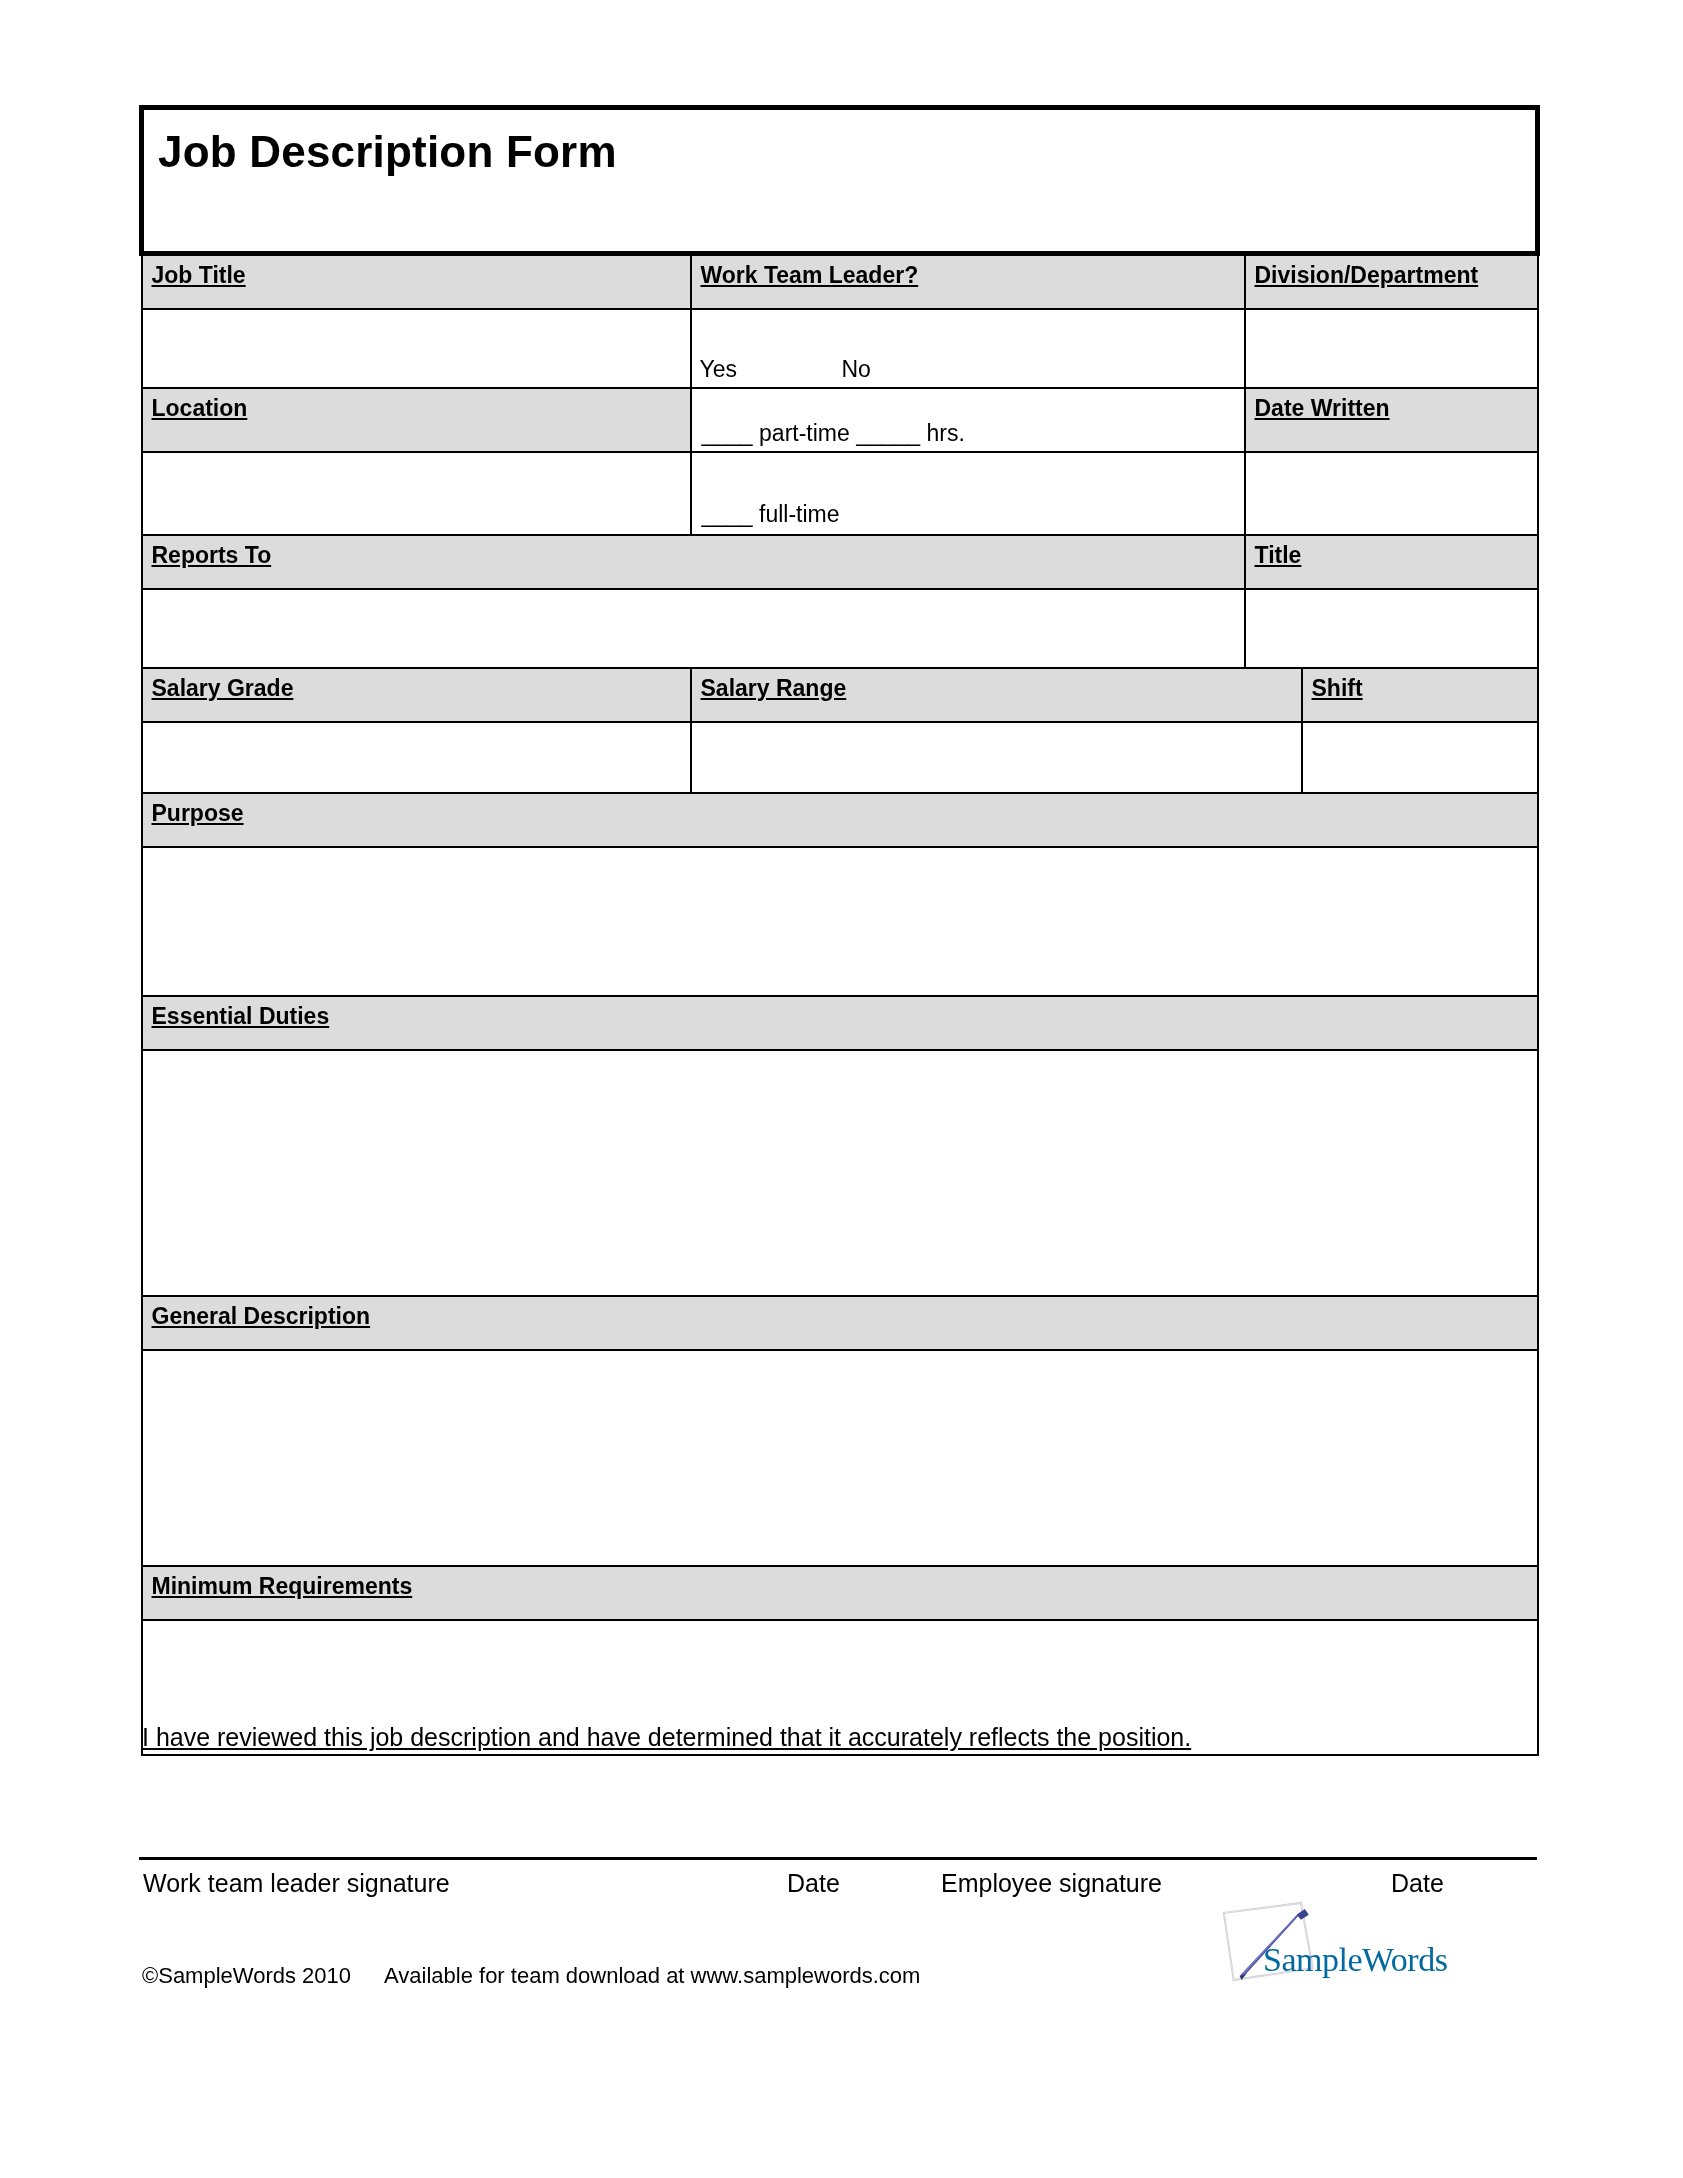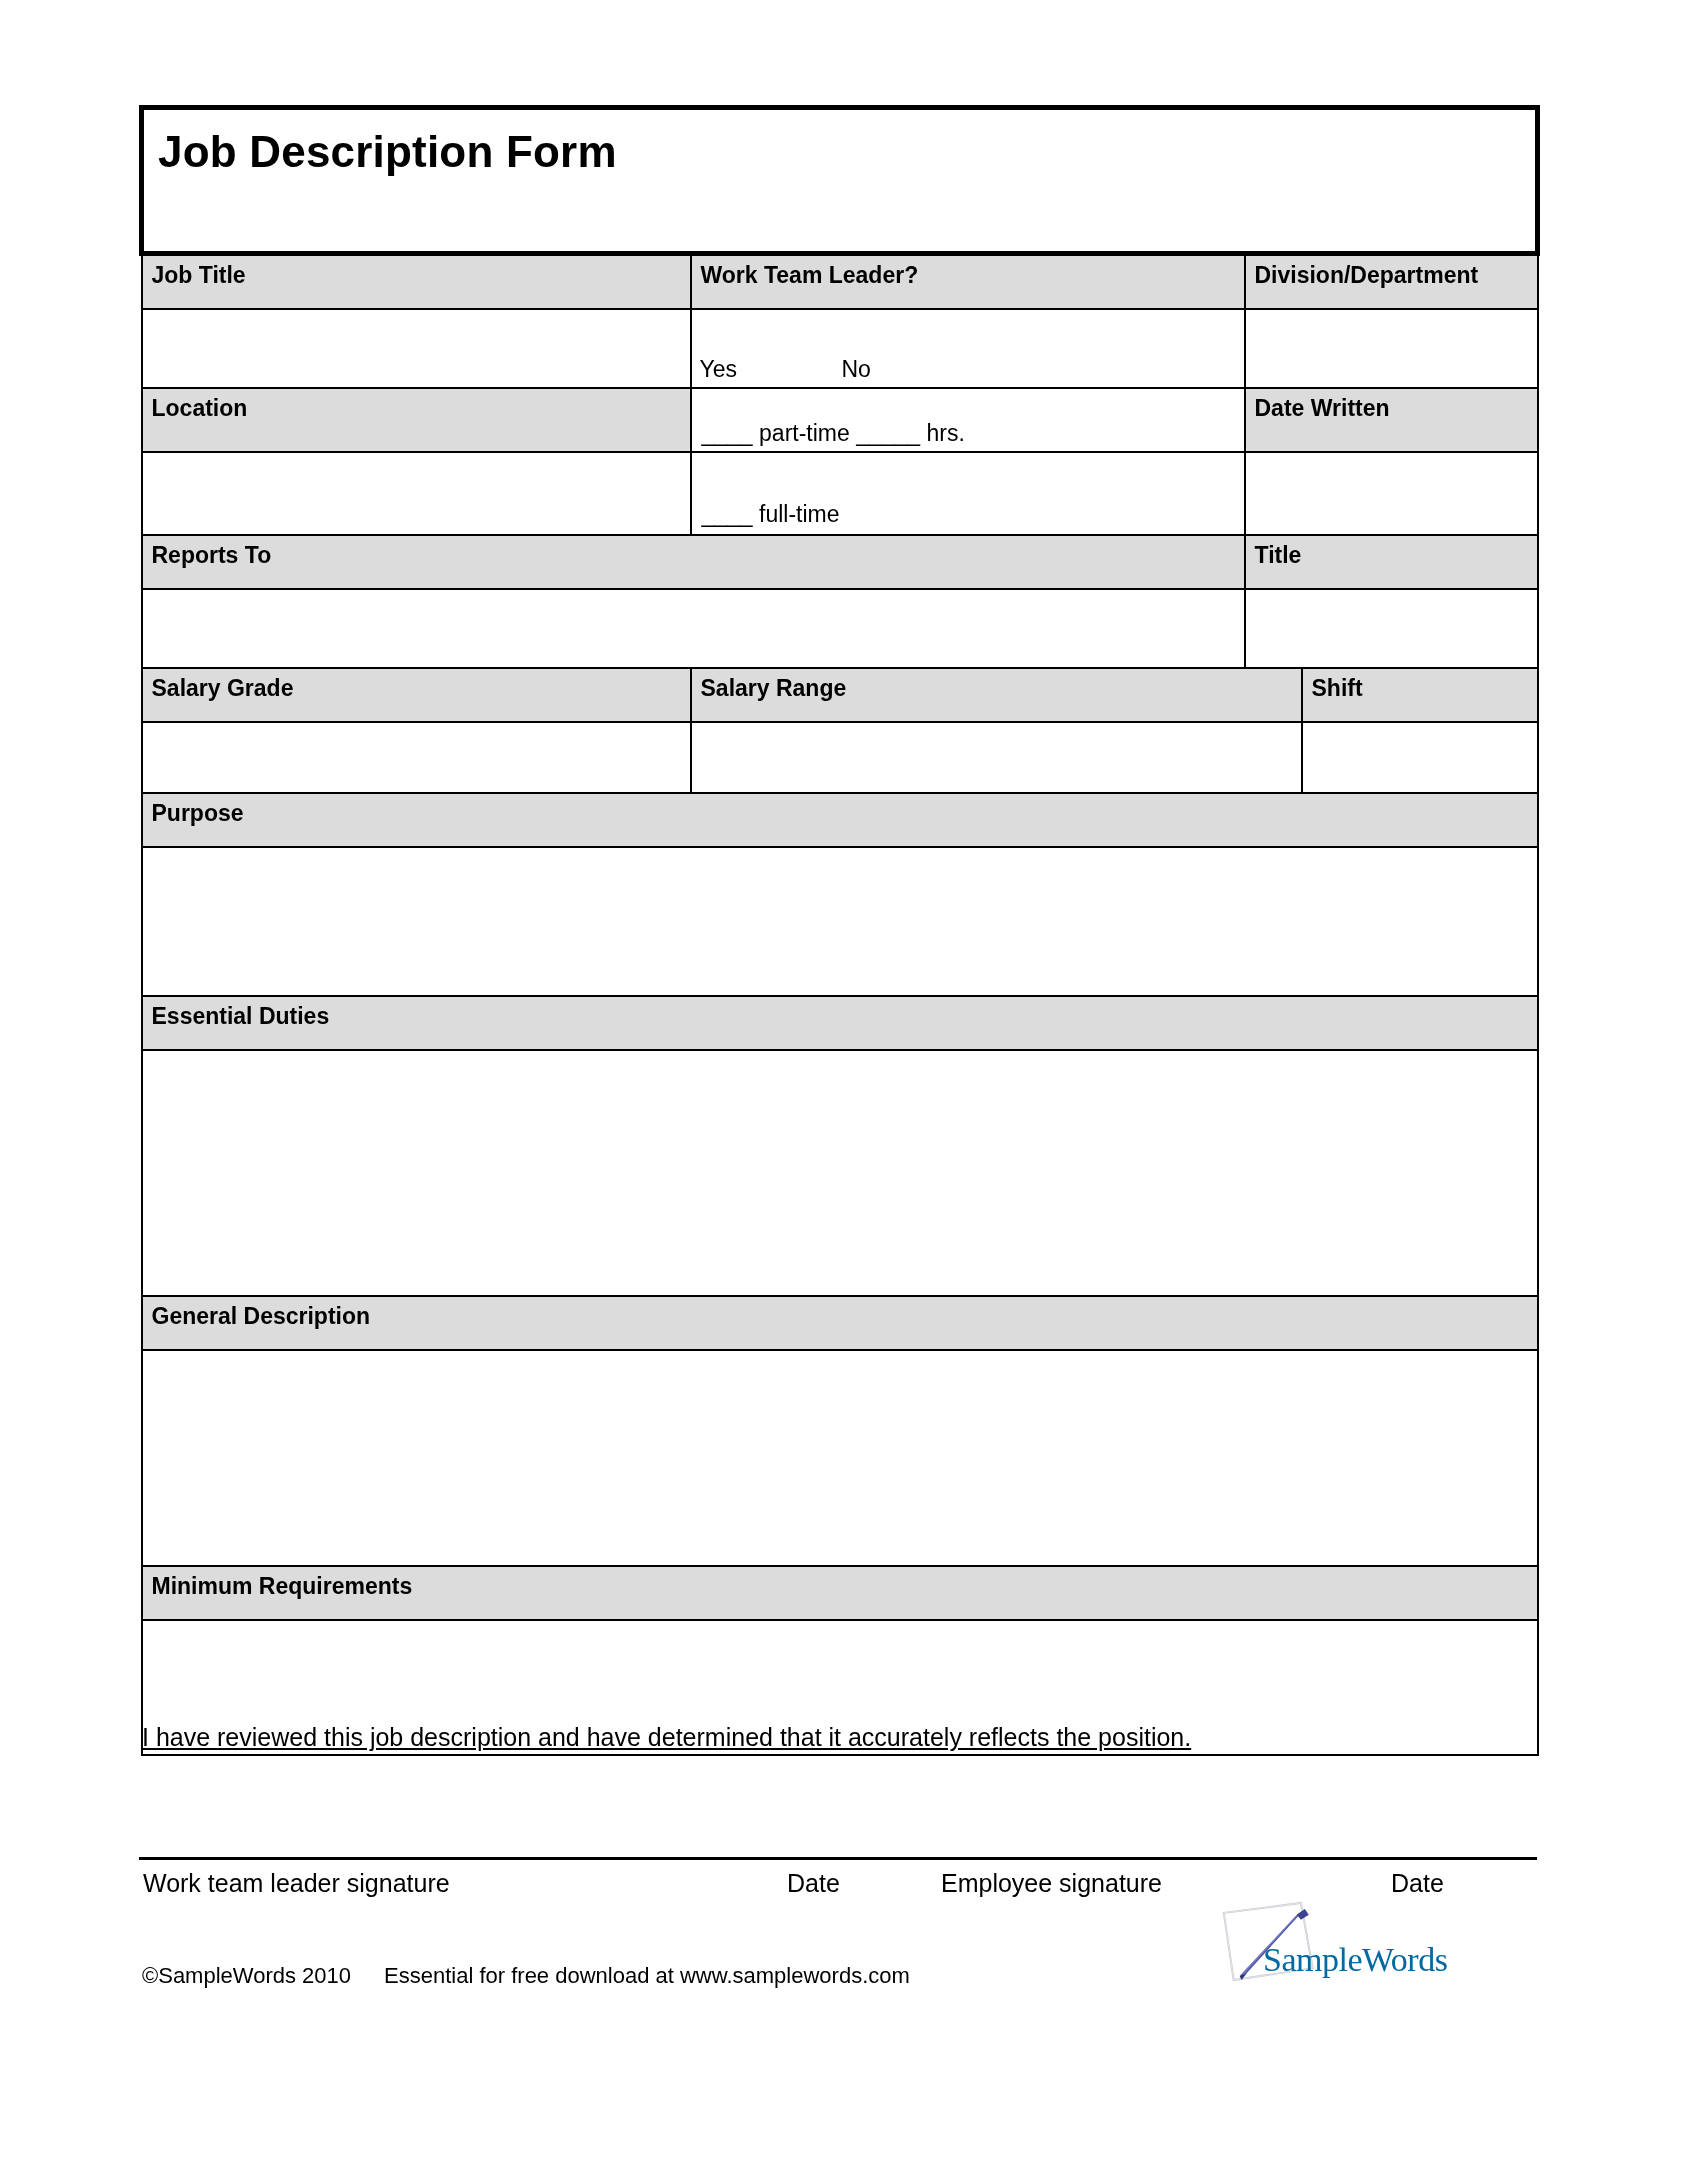--- a/index.html
+++ b/index.html
@@ -57,20 +57,21 @@
     background: #dcdcdc;
     height: 46px;
     padding: 6px 0 0 6px !important;
     font-size: 23px;
     font-weight: bold;
     white-space: nowrap;
   }
   .hdr-inner {
     display: block;
     padding-left: 3px;
+    text-decoration: underline;
   }
 
   .blank {
     background: #ffffff;
   }
 
   .blank-sm { height: 61px; }
   .blank-md { height: 65px; }
   .blank-reports { height: 61px; }
   .blank-salary { height: 53px; }
@@ -327,21 +328,21 @@
   <div class="sig-rule"></div>
 
   <div class="sig-labels">
     <span class="sig-wtl">Work team leader signature</span>
     <span class="sig-date1">Date</span>
     <span class="sig-emp">Employee signature</span>
     <span class="sig-date2">Date</span>
   </div>
 
   <div class="footer">
-    <span class="copy">©SampleWords 2010</span><span class="avail">Essential for free download at www.samplewords.com</span>
+    <span class="copy">©SampleWords 2010</span><span class="avail">Available for team download at www.samplewords.com</span>
   </div>
 
   <div class="logo">
     <svg width="257" height="89" viewBox="0 0 260 90">
 
       <polygon points="18,14 96,4 108,70 28,82" fill="#ffffff" stroke="#c9c9cf" stroke-width="2"></polygon>
       <polygon points="18,14 96,4 108,70 28,82" fill="none" stroke="#e3e3e8" stroke-width="1"></polygon>
 
       <g>
         <polygon points="92,16 100,10 42,74 34,78" fill="#5157a6"></polygon>

